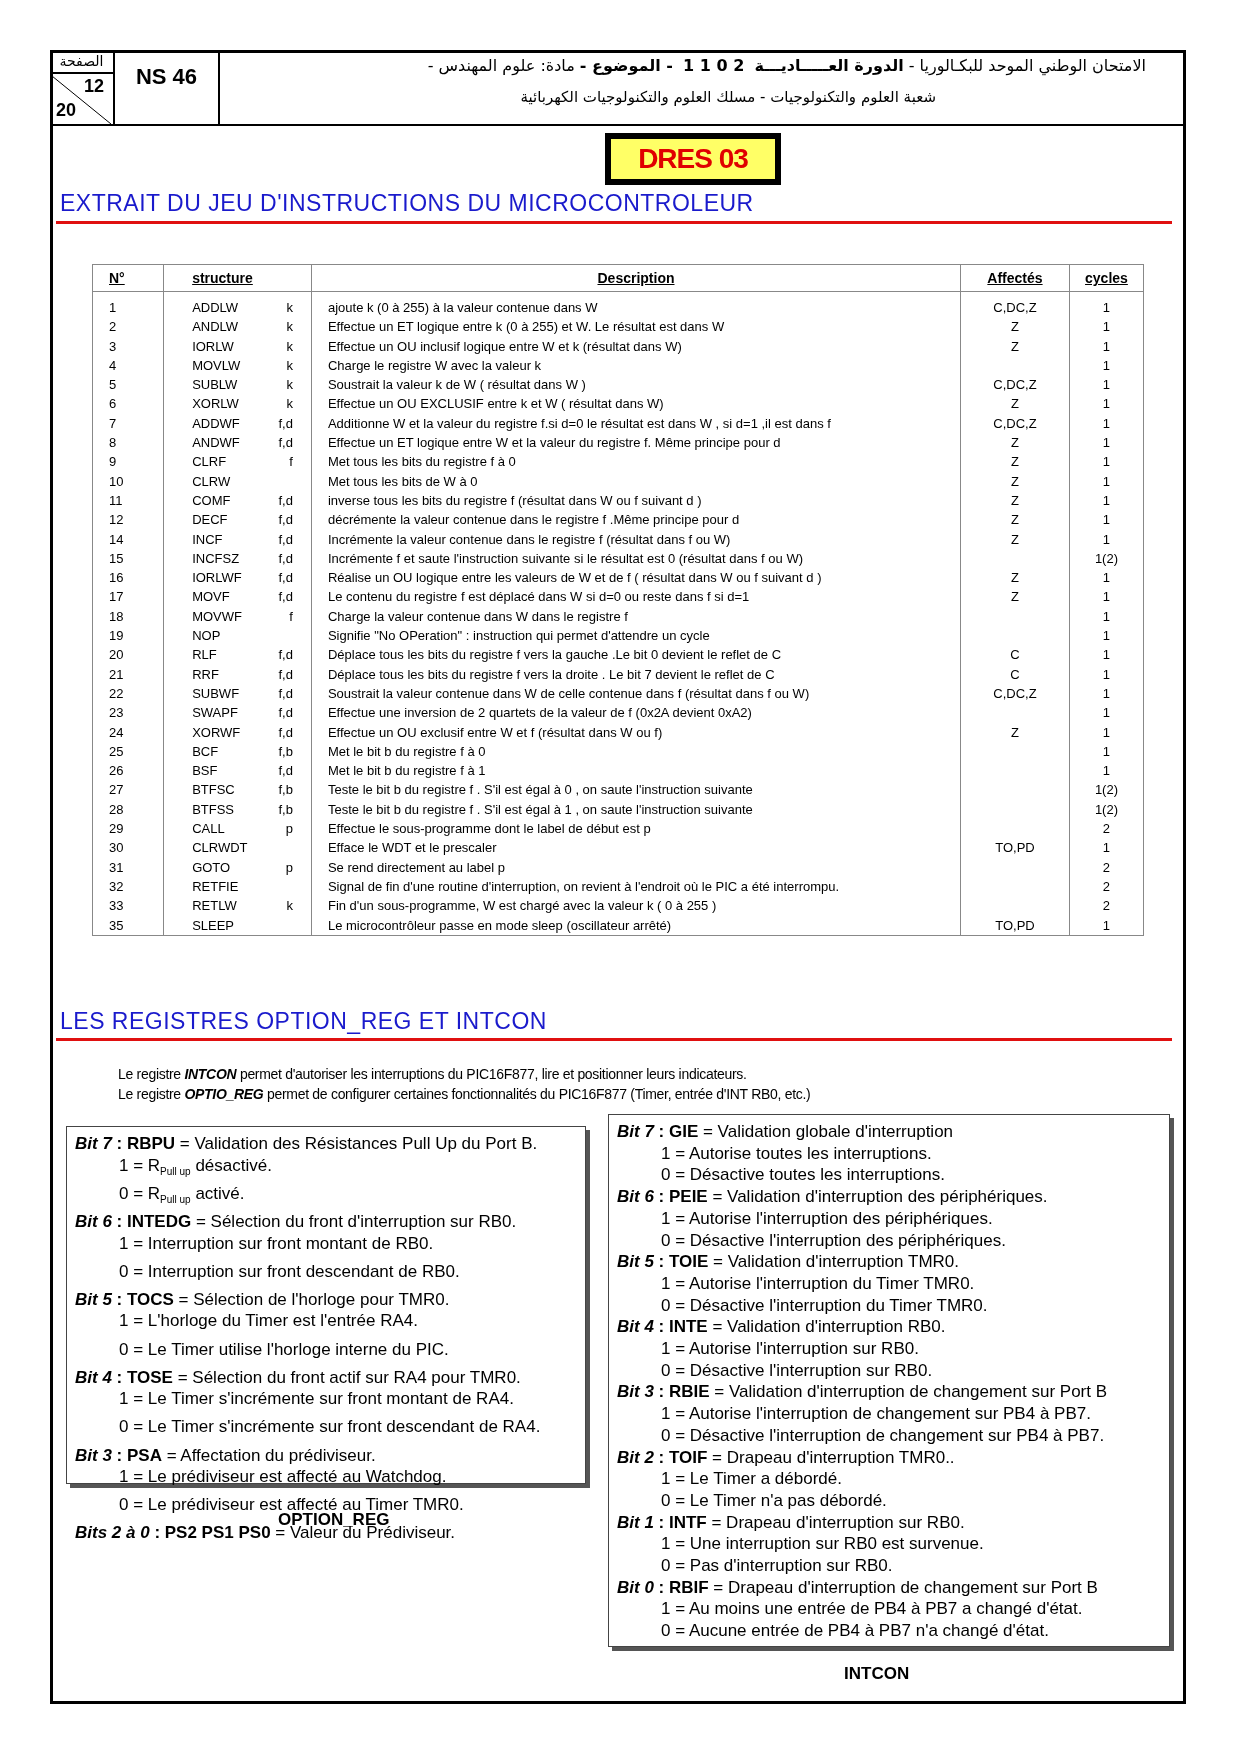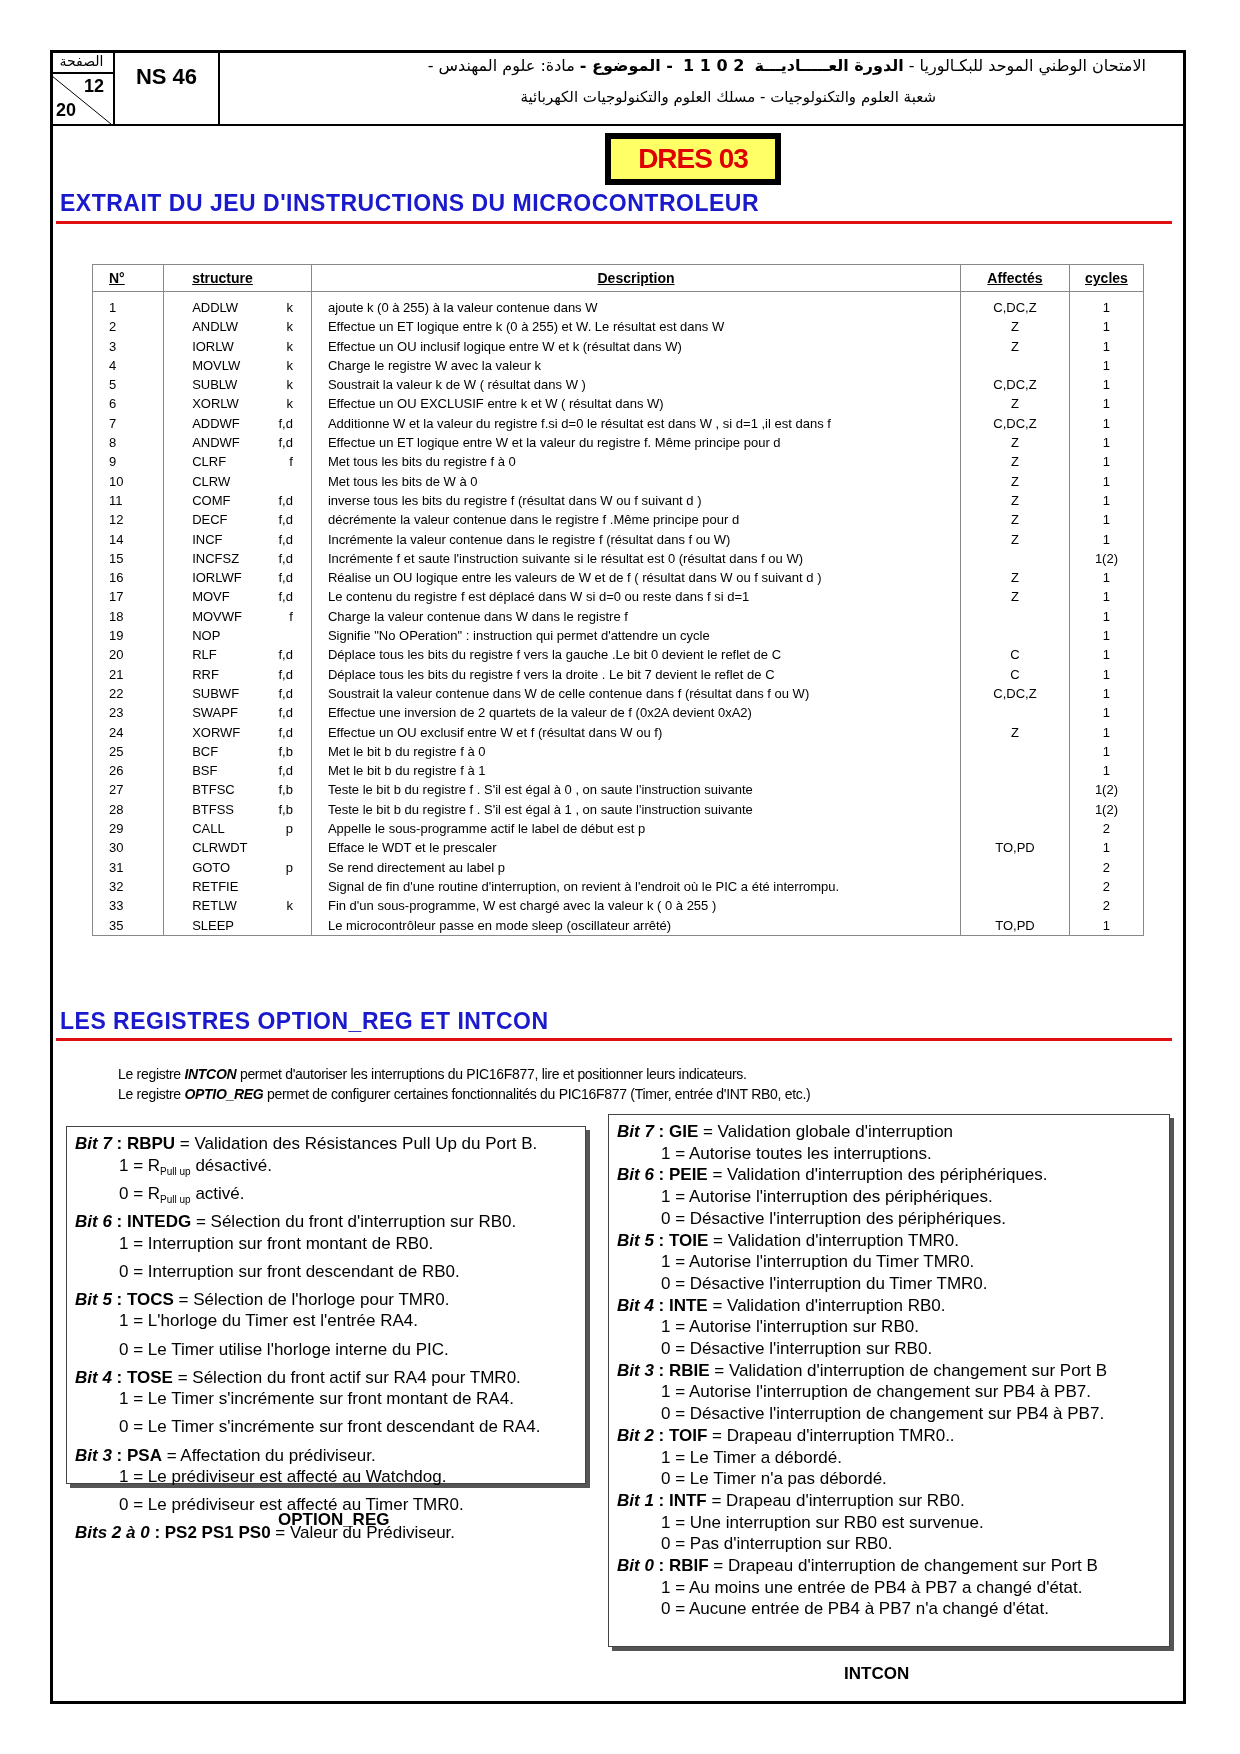--- a/index.html
+++ b/index.html
@@ -10,21 +10,21 @@
   .page-lbl { position:absolute; left:0; top:0; width:63px; height:22px; border-bottom:2px solid #000; font-family:"DejaVu Sans", sans-serif; font-size:14px; text-align:center; line-height:22px; }
   .page-num { position:absolute; left:34px; top:26px; font-weight:bold; font-size:18px; }
   .page-tot { position:absolute; left:6px; top:50px; font-weight:bold; font-size:18px; }
   .page-diag { position:absolute; left:0; top:24px; width:63px; height:50px; }
   .ns-box { position:absolute; left:65px; top:0; width:105px; height:74px; border-right:2px solid #000; box-sizing:border-box; font-weight:bold; font-size:22px; text-align:center; padding-top:14px; }
   .ar1 { position:absolute; right:40px; top:6px; direction:rtl; font-family:"DejaVu Sans", sans-serif; font-size:16px; white-space:nowrap; }
   .ar2 { position:absolute; right:250px; top:38px; direction:rtl; font-family:"DejaVu Sans", sans-serif; font-size:15px; white-space:nowrap; }
   .ar1 b { font-size:16px; }
   .dres { position:absolute; left:560px; top:133px; width:176px; height:52px; background:#000; box-sizing:border-box; padding:4px;margin-left:45px; }
   .dres-inner { width:100%; height:100%; background:#ffff66; border:2px solid #000; box-sizing:border-box; color:#e00000; font-weight:bold; font-size:28px; text-align:center; line-height:40px; letter-spacing:-1px; }
-  .sec-title { position:absolute; left:60px; color:#1a1acc; font-weight:bold; font-size:23px; letter-spacing:0.5px; }
+  .sec-title { position:absolute; left:60px; color:#1a1acc; font-weight:normal; font-size:23px; letter-spacing:0.5px; }
   .redline { position:absolute; left:56px; width:1116px; height:3px; background:#e01010; }
   table.instr { position:absolute; left:92px; top:264px; width:1052px; border-collapse:collapse; font-size:13px; border:1px solid #888; }
   table.instr th { font-weight:bold; text-decoration:underline; font-size:14px; height:26px; border-left:1px solid #888; border-bottom:1px solid #888; padding:0; }
   table.instr td { height:19.3px; padding:0; border-left:1px solid #888; white-space:nowrap; line-height:19.3px; }
   table.instr tr.first td { padding-top:6px; }
   td.n { width:63px; text-align:left; padding-left:16px !important; }
   td.mn { width:80px; padding-left:28px !important; border-left:1px solid #888; }
   td.op { width:28px; text-align:right; padding-right:18px !important; border-left:none !important; }
   td.desc { width:660px; padding-left:16px !important; }
   td.aff { width:120px; text-align:center; }
@@ -293,21 +293,21 @@
         <td class="mn">BTFSS</td>
         <td class="op">f,b</td>
         <td class="desc">Teste le bit b du registre f . S'il est égal à 1 , on saute l'instruction suivante</td>
         <td class="aff"></td>
         <td class="cyc">1(2)</td>
       </tr>
       <tr>
         <td class="n">29</td>
         <td class="mn">CALL</td>
         <td class="op">p</td>
-        <td class="desc">Appelle le sous-programme actif le label de début est p</td>
+        <td class="desc">Effectue le sous-programme dont le label de début est p</td>
         <td class="aff"></td>
         <td class="cyc">2</td>
       </tr>
       <tr>
         <td class="n">30</td>
         <td class="mn">CLRWDT</td>
         <td class="op"></td>
         <td class="desc">Efface le WDT et le prescaler</td>
         <td class="aff">TO,PD</td>
         <td class="cyc">1</td>
@@ -371,20 +371,21 @@
     <div class="bh"><b class="bit">Bit 3</b><b> : </b><b>PSA</b><span> = Affectation  du prédiviseur.</span></div>
     <div class="bv"><span>1 = Le prédiviseur est affecté au Watchdog.</span><sub></sub><span></span></div>
     <div class="bv"><span>0 = Le prédiviseur est affecté au Timer TMR0.</span><sub></sub><span></span></div>
     <div class="bh"><b class="bit">Bits 2 à 0</b><b> : </b><b>PS2 PS1 PS0</b><span> = Valeur du Prédiviseur.</span></div>
   </div>
 <div class="cap" style="left:278px; top:1510px;">OPTION_REG</div>
 
 <div class="box" id="int-box" style="left:608px; top:1114px; width:562px; height:533px;">
     <div class="bh"><b class="bit">Bit 7</b><b> : </b><b>GIE</b><span> = Validation globale d'interruption</span></div>
     <div class="bv">1 = Autorise toutes les interruptions.</div>
+    <div class="bv">0 = Désactive toutes les interruptions.</div>
     <div class="bh"><b class="bit">Bit 6</b><b> : </b><b>PEIE</b><span> = Validation d'interruption des périphériques.</span></div>
     <div class="bv">1 = Autorise l'interruption des périphériques.</div>
     <div class="bv">0 = Désactive l'interruption des périphériques.</div>
     <div class="bh"><b class="bit">Bit 5</b><b> : </b><b>TOIE</b><span> = Validation d'interruption TMR0.</span></div>
     <div class="bv">1 = Autorise l'interruption du Timer TMR0.</div>
     <div class="bv">0 = Désactive l'interruption du Timer TMR0.</div>
     <div class="bh"><b class="bit">Bit 4</b><b> : </b><b>INTE</b><span> = Validation d'interruption RB0.</span></div>
     <div class="bv">1 = Autorise l'interruption sur RB0.</div>
     <div class="bv">0 = Désactive l'interruption sur RB0.</div>
     <div class="bh"><b class="bit">Bit 3</b><b> : </b><b>RBIE</b><span> = Validation d'interruption de changement sur Port B</span></div>

